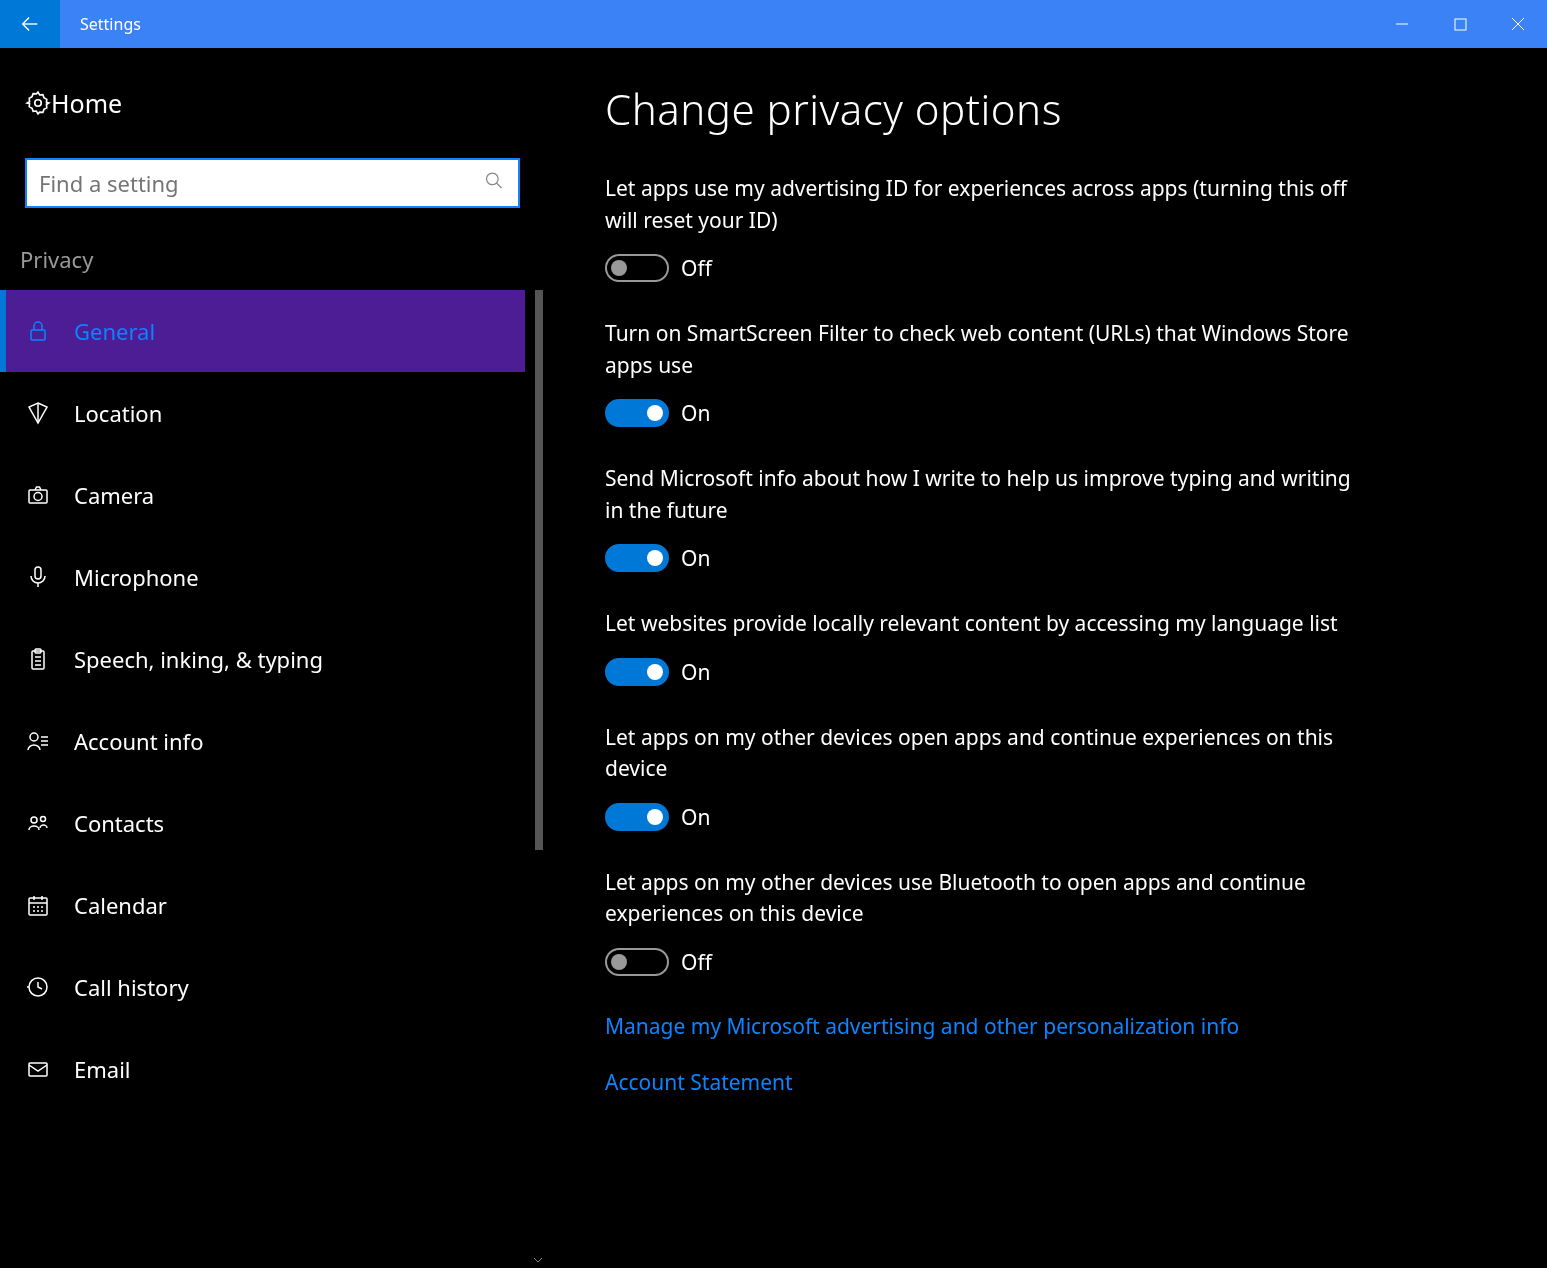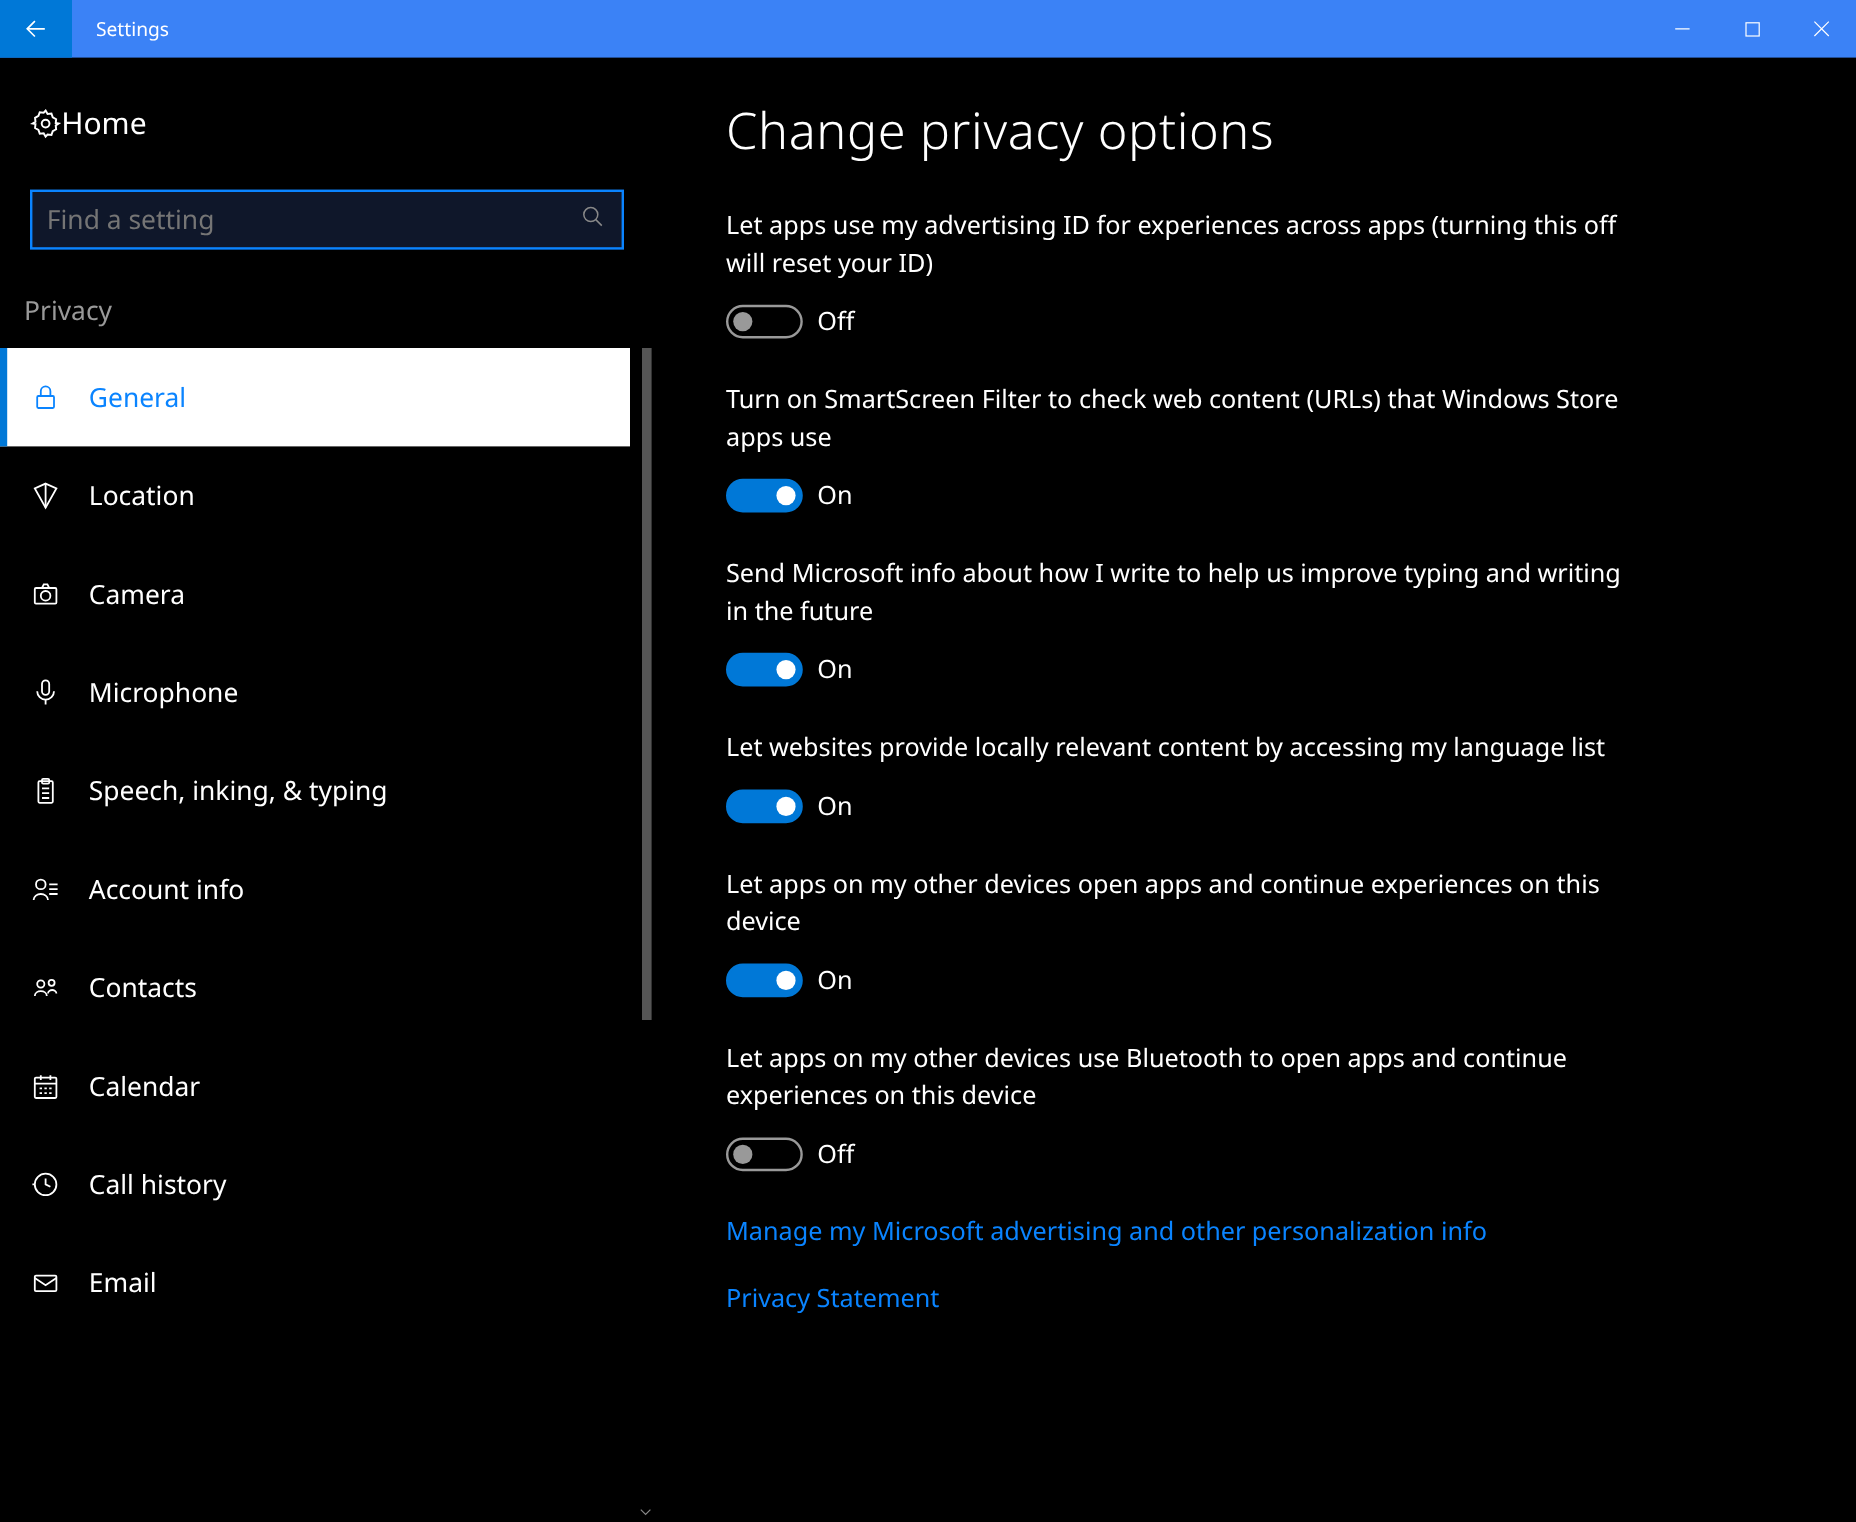--- a/index.html
+++ b/index.html
@@ -68,21 +68,21 @@
     margin-top: 22px;
     cursor: pointer;
     font-size: 25px;
   }
   .search-wrap {
     margin: 22px 25px 0 25px;
   }
   .search {
     width: 100%;
     height: 50px;
-    background: #0f172a;
+    background: #ffffff;
     border: 2px solid #0a84ff;
     color: #888;
     font-size: 22px;
     padding: 0 44px 0 12px;
     outline: none;
     font-family: inherit;
   }
   .search-wrap { position: relative; }
   .search-icon {
     position: absolute;
@@ -128,21 +128,21 @@
     align-items: center;
     height: 82px;
     padding-left: 25px;
     gap: 23px;
     font-size: 22px;
     cursor: pointer;
     position: relative;
     color: #fff;
   }
   .nav-item.active {
-    background: #ffffff;
+    background: #4c1d95;
     color: #0a84ff;
   }
   .nav-item.active::before {
     content: "";
     position: absolute;
     left: 0; top: 0; bottom: 0;
     width: 6px;
     background: #0078d7;
   }
   .nav-icon { width: 26px; display:flex; justify-content:center; }
@@ -437,16 +437,16 @@
           <div class="toggle-row">
             <div class="toggle">
               <div class="knob"></div>
             </div>
             <span class="toggle-state">Off</span>
           </div>
         </div>
       </div>
     <div id="links-list" style="margin-top:8px;">
         <span class="link">Manage my Microsoft advertising and other personalization info</span>
-        <span class="link">Privacy Statement</span>
+        <span class="link">Account Statement</span>
       </div>
   </div>
 </div>
 
 </body></html>

